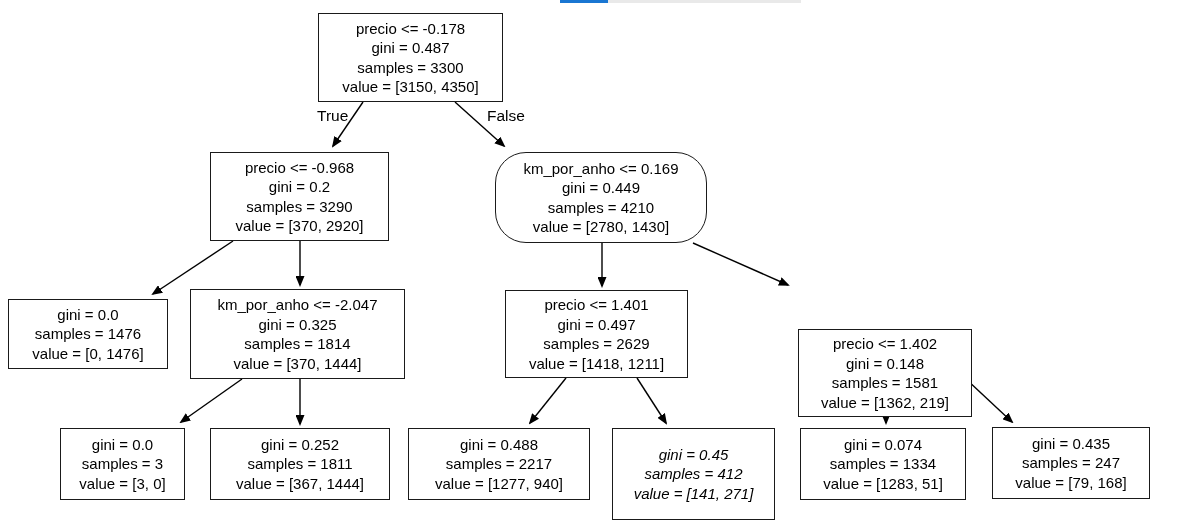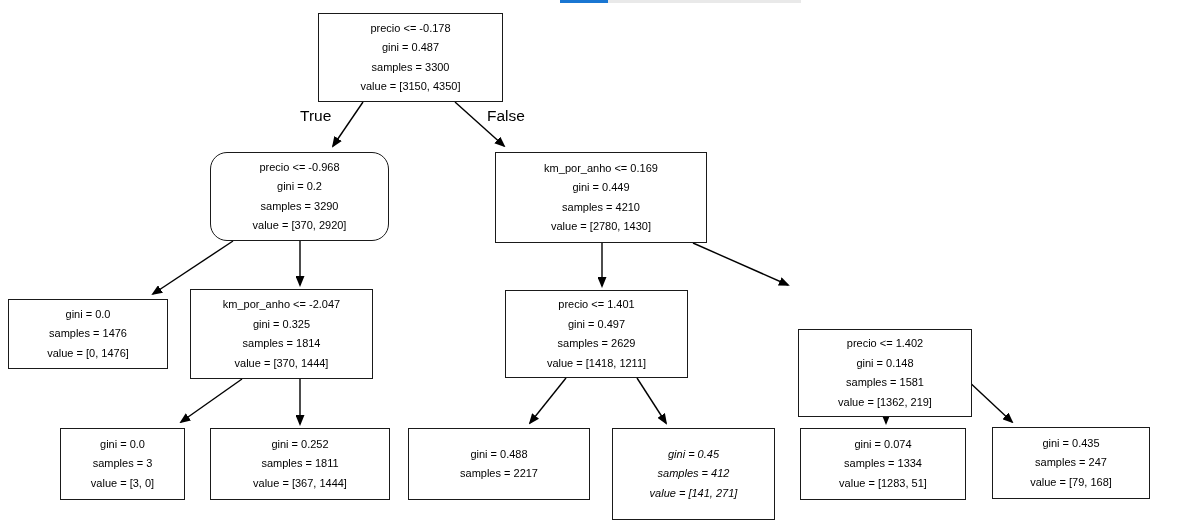--- a/index.html
+++ b/index.html
@@ -21,21 +21,21 @@
     position: absolute;
     box-sizing: border-box;
     background: #ffffff;
     border: 1.4px solid #1a1a1a;
     display: flex;
     flex-direction: column;
     justify-content: center;
     align-items: center;
     text-align: center;
     color: #000000;
-    font-size: 11px;
+    font-size: 15px;
     line-height: 19.5px;
     white-space: nowrap;
   }
   .edge-label {
     position: absolute;
     color: #000000;
     font-size: 15.5px;
     line-height: 18px;
   }
   .scroll-track {
@@ -76,44 +76,44 @@
     <line x1="966" y1="379" x2="1012" y2="422" stroke="#000" stroke-width="1.4" marker-end="url(#arrow)"></line>
   </svg>
 
   <div class="node" style="left:318px; top:13px; width:185px; height:89px;">
     <div>precio &lt;= -0.178</div>
     <div>gini = 0.487</div>
     <div>samples = 3300</div>
     <div>value = [3150, 4350]</div>
   </div>
 
-  <div class="edge-label" style="left:300px; top:107px;text-align:right;">True</div>
+  <div class="edge-label" style="left:317px; top:107px;text-align:right;">True</div>
   <div class="edge-label" style="left:487px; top:107px;">False</div>
 
-  <div class="node" style="left:210px; top:152px; width:179px; height:89px;border-radius:17px;">
+  <div class="node" style="left:210px; top:152px; width:179px; height:89px;">
     <div>precio &lt;= -0.968</div>
     <div>gini = 0.2</div>
     <div>samples = 3290</div>
     <div>value = [370, 2920]</div>
   </div>
 
-  <div class="node" style="left:495px; top:152px; width:212px; height:91px;">
+  <div class="node" style="left:495px; top:152px; width:212px; height:91px;border-radius:31px;">
     <div>km_por_anho &lt;= 0.169</div>
     <div>gini = 0.449</div>
     <div>samples = 4210</div>
     <div>value = [2780, 1430]</div>
   </div>
 
   <div class="node" style="left:8px; top:299px; width:160px; height:70px;">
     <div>gini = 0.0</div>
     <div>samples = 1476</div>
     <div>value = [0, 1476]</div>
   </div>
 
-  <div class="node" style="left:190px; top:289px; width:183px; height:90px;">
+  <div class="node" style="left:190px; top:289px; width:215px; height:90px;">
     <div>km_por_anho &lt;= -2.047</div>
     <div>gini = 0.325</div>
     <div>samples = 1814</div>
     <div>value = [370, 1444]</div>
   </div>
 
   <div class="node" style="left:505px; top:290px; width:183px; height:88px;">
     <div>precio &lt;= 1.401</div>
     <div>gini = 0.497</div>
     <div>samples = 2629</div>
@@ -135,20 +135,21 @@
 
   <div class="node" style="left:210px; top:428px; width:180px; height:72px;">
     <div>gini = 0.252</div>
     <div>samples = 1811</div>
     <div>value = [367, 1444]</div>
   </div>
 
   <div class="node" style="left:408px; top:428px; width:182px; height:72px;">
     <div>gini = 0.488</div>
     <div>samples = 2217</div>
+    <div>value = [1277, 940]</div>
   </div>
 
   <div class="node" style="left:612px; top:428px; width:163px; height:92px;font-style:italic;">
     <div>gini = 0.45</div>
     <div>samples = 412</div>
     <div>value = [141, 271]</div>
   </div>
 
   <div class="node" style="left:800px; top:428px; width:166px; height:72px;">
     <div>gini = 0.074</div>

